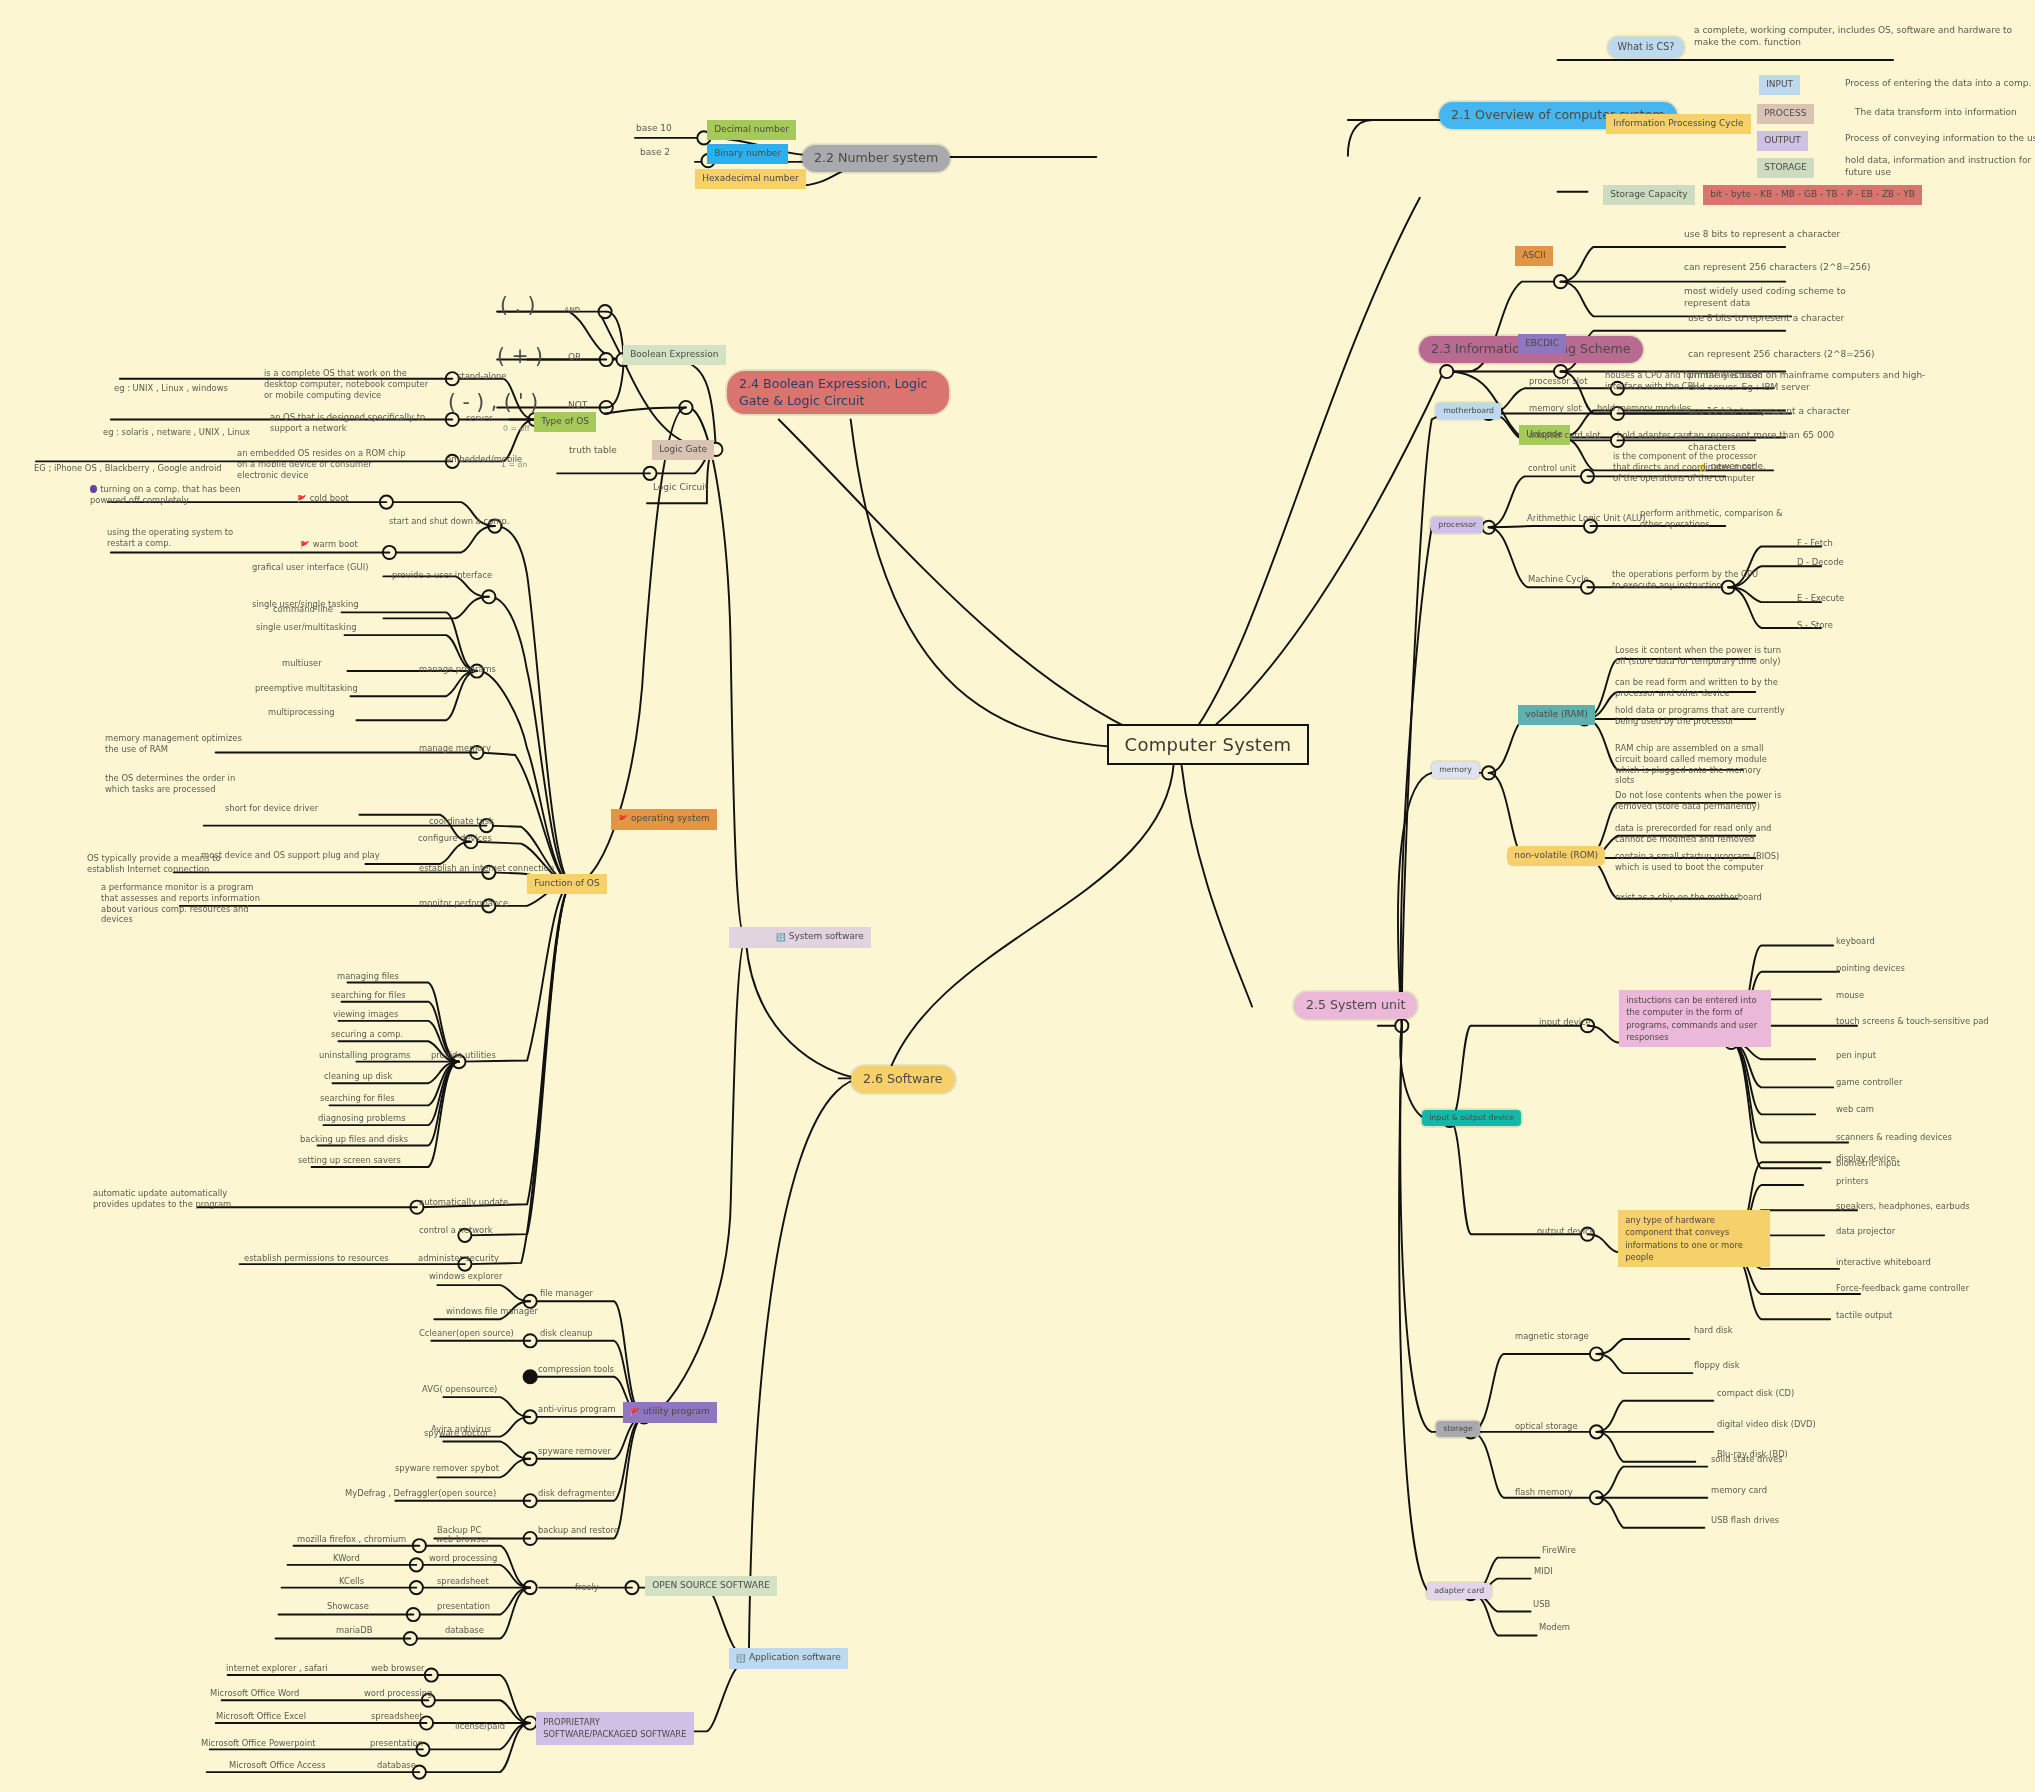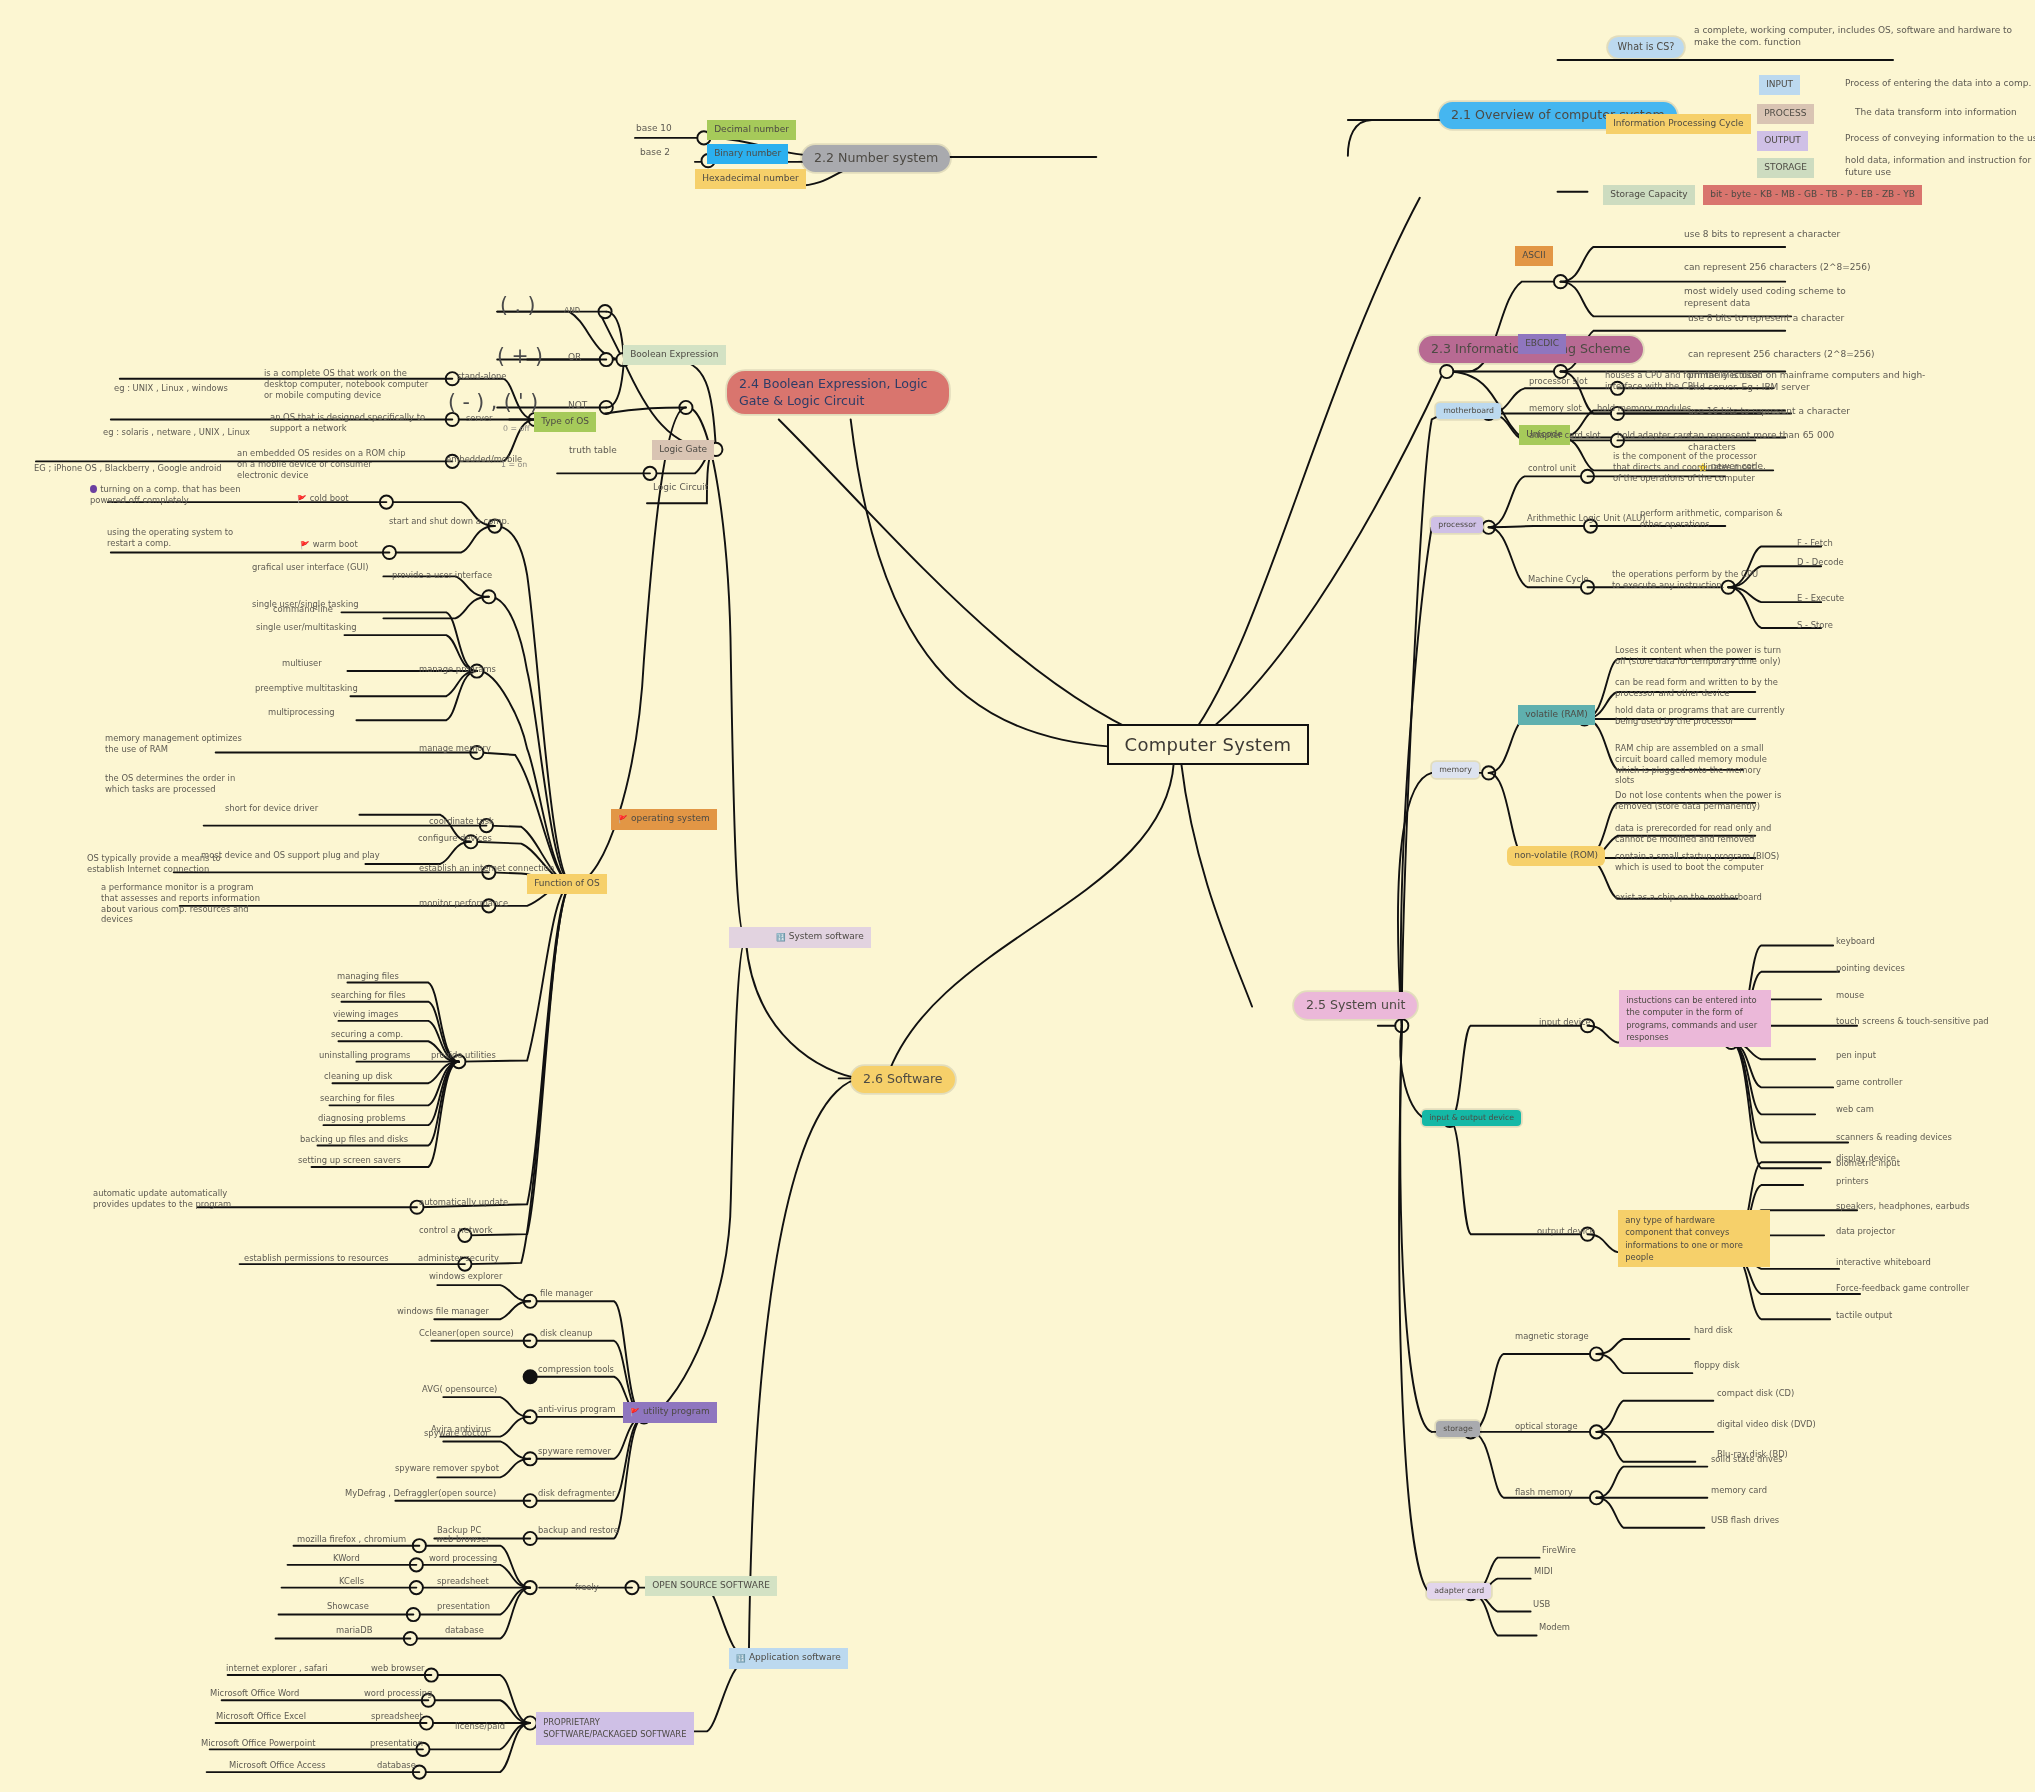--- a/index.html
+++ b/index.html
@@ -537,21 +537,21 @@
 <div class="node txt sm" style="left:298px;top:1155px;">setting up screen savers</div>
 
 <div class="node txt sm" style="left:419px;top:1197px;">automatically update</div>
 <div class="node txt sm" style="left:93px;top:1188px;width:156px;">automatic update automatically provides updates to the program</div>
 <div class="node txt sm" style="left:419px;top:1225px;">control a network</div>
 <div class="node txt sm" style="left:418px;top:1253px;">administer security</div>
 <div class="node txt sm" style="left:244px;top:1253px;">establish permissions to resources</div>
 
 <div class="node txt sm" style="left:540px;top:1288px;">file manager</div>
 <div class="node txt sm" style="left:429px;top:1271px;">windows explorer</div>
-<div class="node txt sm" style="left:397px;top:1306px;">windows file manager</div>
+<div class="node txt sm" style="left:446px;top:1306px;">windows file manager</div>
 <div class="node txt sm" style="left:540px;top:1328px;">disk cleanup</div>
 <div class="node txt sm" style="left:419px;top:1328px;">Ccleaner(open source)</div>
 <div class="node txt sm" style="left:538px;top:1364px;">compression tools</div>
 <div class="node txt sm" style="left:538px;top:1404px;">anti-virus program</div>
 <div class="node txt sm" style="left:422px;top:1384px;">AVG( opensource)</div>
 <div class="node txt sm" style="left:431px;top:1424px;">Avira antivirus</div>
 <div class="node txt sm" style="left:538px;top:1446px;">spyware remover</div>
 <div class="node txt sm" style="left:424px;top:1428px;">spyware doctor</div>
 <div class="node txt sm" style="left:395px;top:1463px;">spyware remover spybot</div>
 <div class="node txt sm" style="left:538px;top:1488px;">disk defragmenter</div>

